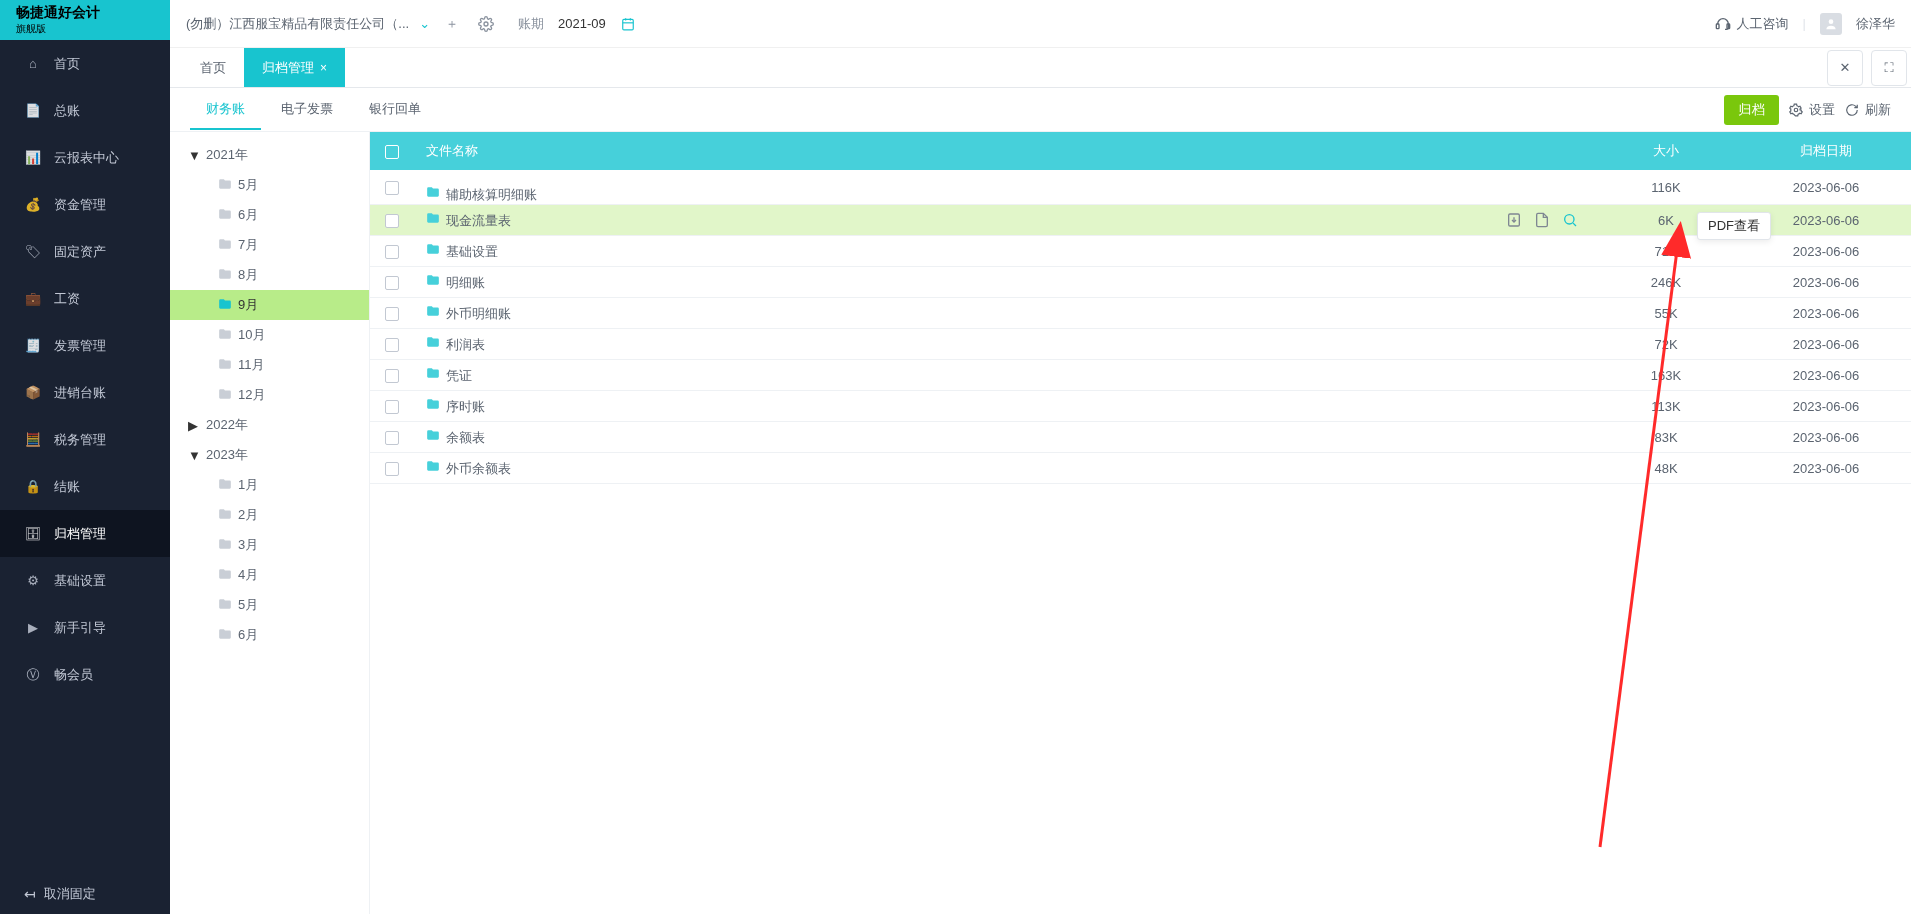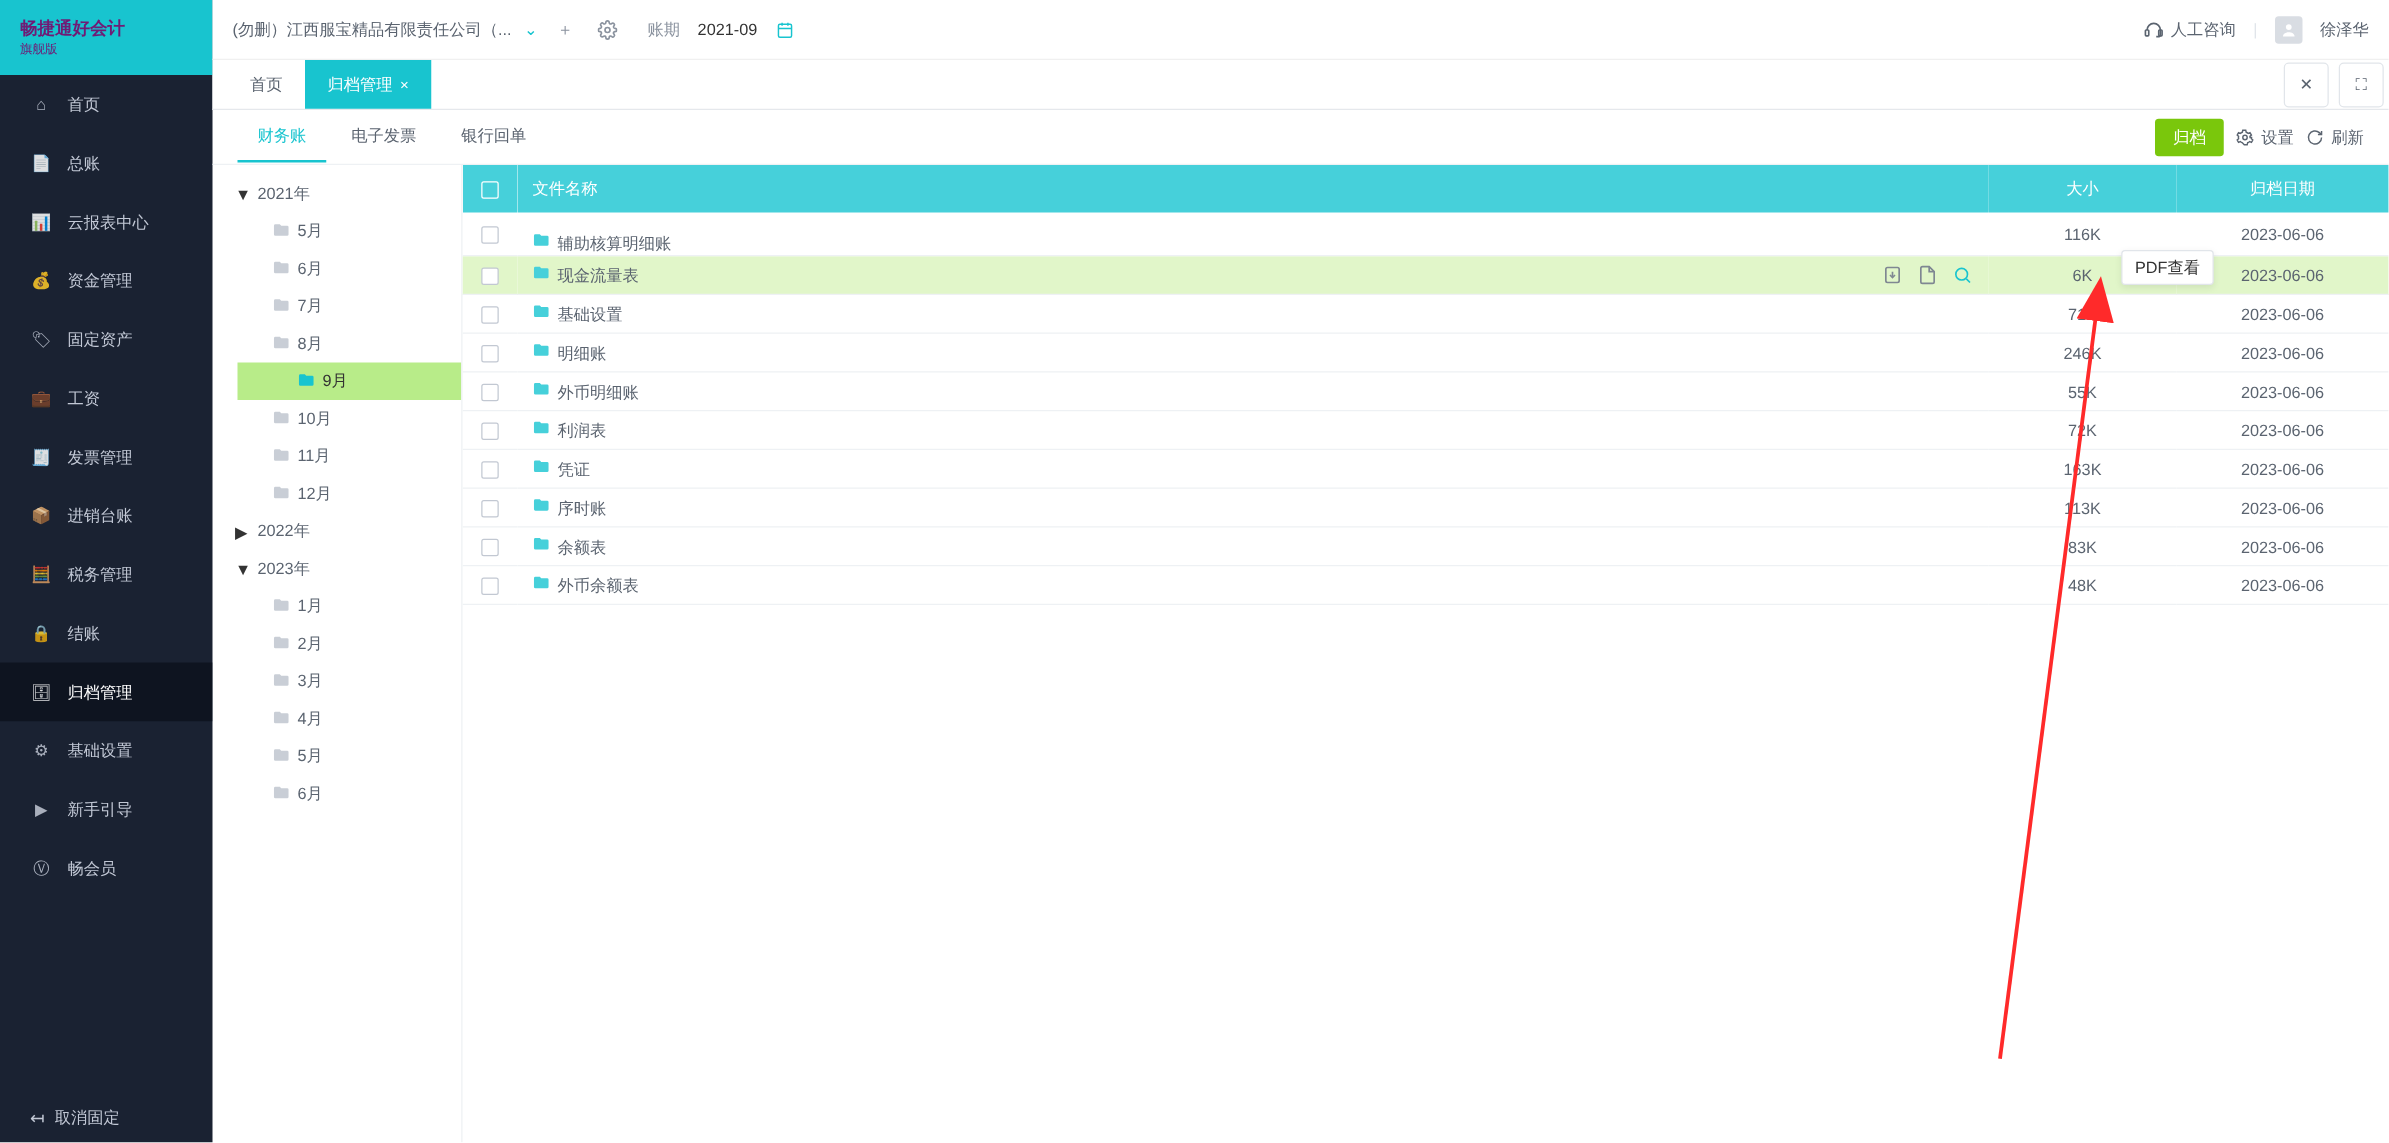--- a/index.html
+++ b/index.html
@@ -1,21 +1,21 @@
 <!DOCTYPE html>
 <html><head>
 <meta charset="utf-8">
 <style>
   * { box-sizing: border-box; margin: 0; padding: 0; }
   body { font-family: "Microsoft YaHei", Arial, sans-serif; font-size: 13px; color: #333; background: #fff; overflow: hidden; }
   .app { display: flex; height: 914px; width: 1911px; }
 
   
   .sidebar { width: 170px; background: #1a2232; color: #c2c8d5; display: flex; flex-direction: column; flex-shrink: 0; }
-  .logo { height: 60px; background: #18c4cf; color: #701a75; display: flex; flex-direction: column; justify-content: center; padding-left: 16px; }
+  .logo { height: 40px; background: #18c4cf; color: #000000; display: flex; flex-direction: column; justify-content: center; padding-left: 16px; }
   .logo-main { font-size: 14px; font-weight: bold; }
   .logo-sub { font-size: 10px; }
   .nav { flex: 1; overflow-y: auto; }
   .nav-item { display: flex; align-items: center; height: 47px; padding-left: 24px; cursor: pointer; gap: 12px; }
   .nav-item.active { background: #0e1420; color: #fff; }
   .nav-icon { width: 18px; height: 18px; display: inline-flex; align-items: center; justify-content: center; opacity: .85; }
   .sidebar-footer { height: 40px; display: flex; align-items: center; padding-left: 24px; gap: 8px; cursor: pointer; color:#c2c8d5; }
   .sidebar-footer .arrow { font-size: 14px; }
 
   
@@ -52,21 +52,21 @@
 
   
   .body { flex: 1; display: flex; min-height: 0; }
 
   
   .tree { width: 200px; border-right: 1px solid #eef1f4; padding: 8px 0; overflow: auto; }
   .tree-row { display: flex; align-items: center; height: 30px; padding-left: 18px; cursor: pointer; color: #5b6470; gap: 6px; }
   .tree-year .caret { width: 12px; display: inline-block; color: #333; }
   .tree-month { padding-left: 48px; }
   .tree-month .folder { color: #c9ced6; }
-  .tree-row.selected { background: #b8ec89; color: #333; margin-left: 20px; }
+  .tree-row.selected { background: #b8ec89; color: #333; }
   .tree-row.selected .folder { color: #18c4cf; }
 
   
   .table-wrap { flex: 1; overflow: auto; position: relative; }
   table { width: 100%; border-collapse: collapse; }
   thead th { background: #46d0da; color: #fff; font-weight: normal; text-align: left; height: 38px; padding: 0 12px; position: sticky; top: 0; }
   thead th.center, tbody td.center { text-align: center; }
   tbody td { height: 31px; padding: 0 12px; border-bottom: 1px solid #eef1f4; color: #5b6470; }
   tbody tr.hl-mid { background: #b8ec89; }
   tbody tr.hl-light { background: #e1f6c9; }
@@ -509,21 +509,21 @@
                           </svg></span><span>外币余额表</span></span>
 
       </div>
     </td>
     <td class="center">48K</td>
     <td class="center">2023-06-06</td>
                 </tr>
               </tbody>
           </table>
 
-          <div class="tooltip" id="tooltip" style="left:1327px; top:68px;">
+          <div class="tooltip" id="tooltip" style="left:1327px; top:80px;">
             <span>PDF查看</span>
           </div>
 
           <svg class="arrow-svg" style="left:1220px; top:85px;" width="110" height="640">
             <defs>
                 <marker id="ah" markerWidth="12" markerHeight="12" refX="10" refY="5" orient="auto">
                   <path d="M0,0 L12,5 L0,10 z" fill="#ff2a2a"></path>
                 </marker>
               </defs>
             <line x1="10" y1="630" x2="90" y2="10" stroke="#ff2a2a" stroke-width="3" marker-end="url(#ah)"></line>

